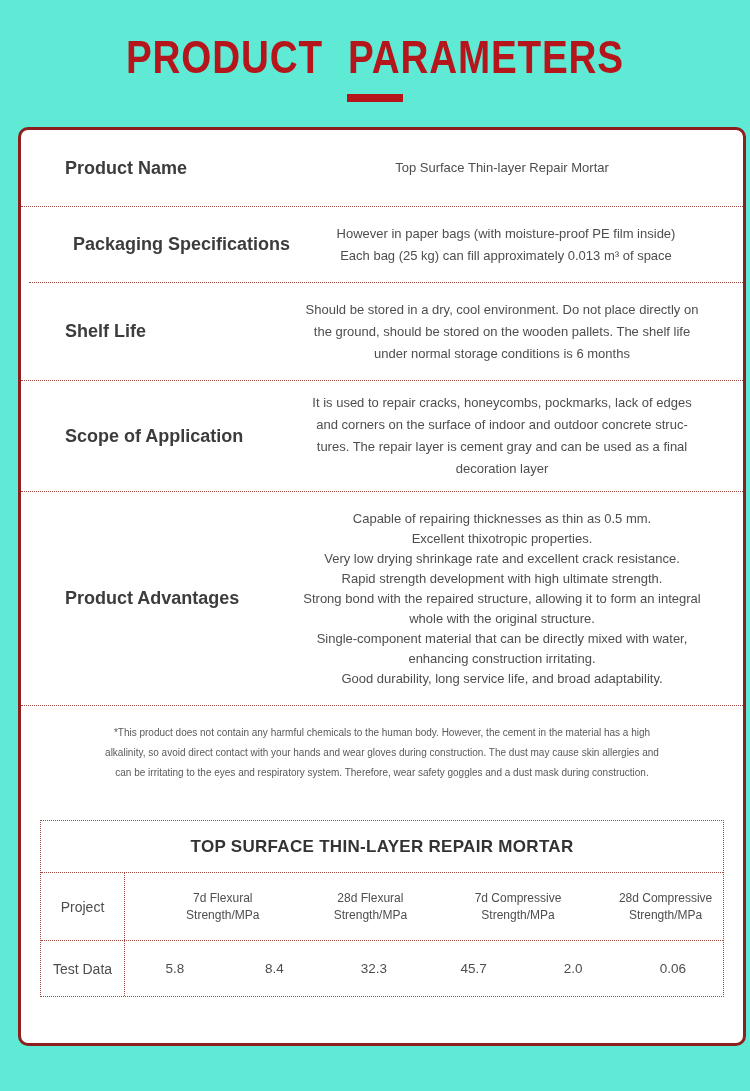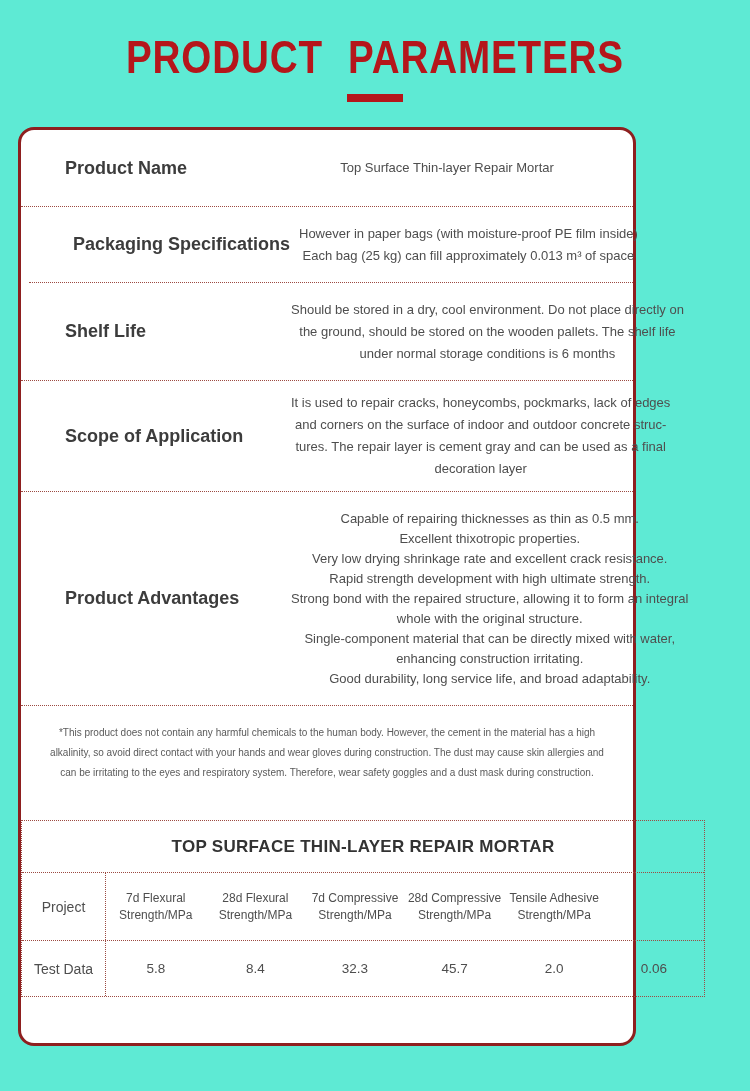--- a/index.html
+++ b/index.html
@@ -32,25 +32,25 @@
     height: 8px;
     margin: 10px auto 0;
     background: #b5161b;
   }
 
   
   .card {
     position: absolute;
     top: 127px;
     left: 18px;
-    width: 618px;
+    width: 728px;
     height: 919px;
     background: #ffffff;
     border: 3px solid #8e1f1f;
-    border-radius: 16px;
+    border-radius: 10px;
   }
 
   .prow {
     display: flex;
     align-items: center;
     padding: 0 30px 0 44px;
     border-bottom: 1px dotted #9c4a42;
   }
   .r0 { height: 77px; }
   .r1 { height: 76px; margin-left: 8px; }
@@ -99,21 +99,21 @@
     display: flex;
     align-items: center;
     justify-content: center;
     font-size: 17px;
     font-weight: bold;
     letter-spacing: 0.3px;
     color: #333333;
     border-bottom: 1px dotted #9c4a42;
   }
   .t-row { display: flex; }
-  .t-head { height: 68px; border-bottom: 1px dotted #9c4a42; }
+  .t-head { height: 68px; border-bottom: 1px dotted #9c4a42; gap: 48px; }
   .t-data { height: 55px; }
   .t-cell {
     display: flex;
     flex-direction: column;
     align-items: center;
     justify-content: center;
     text-align: center;
   }
   .t-first {
     flex: none;

